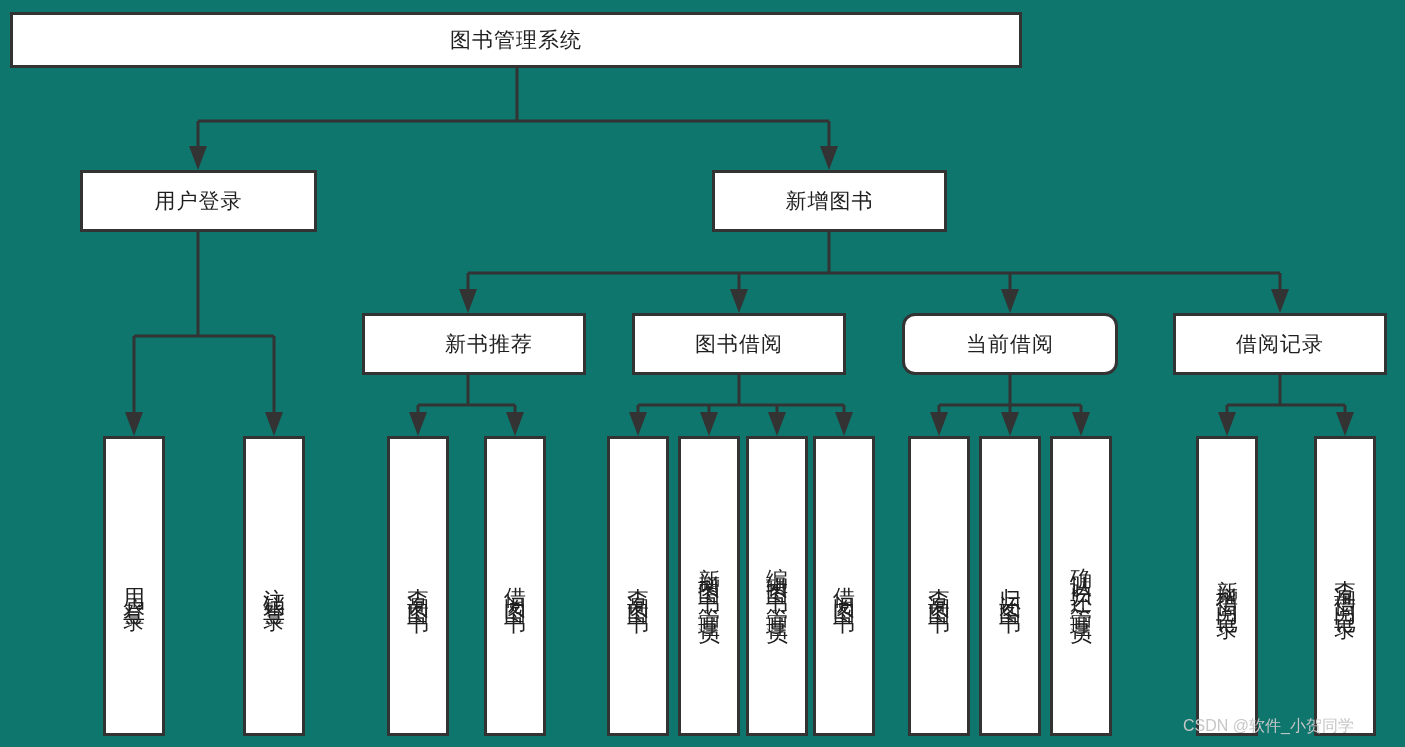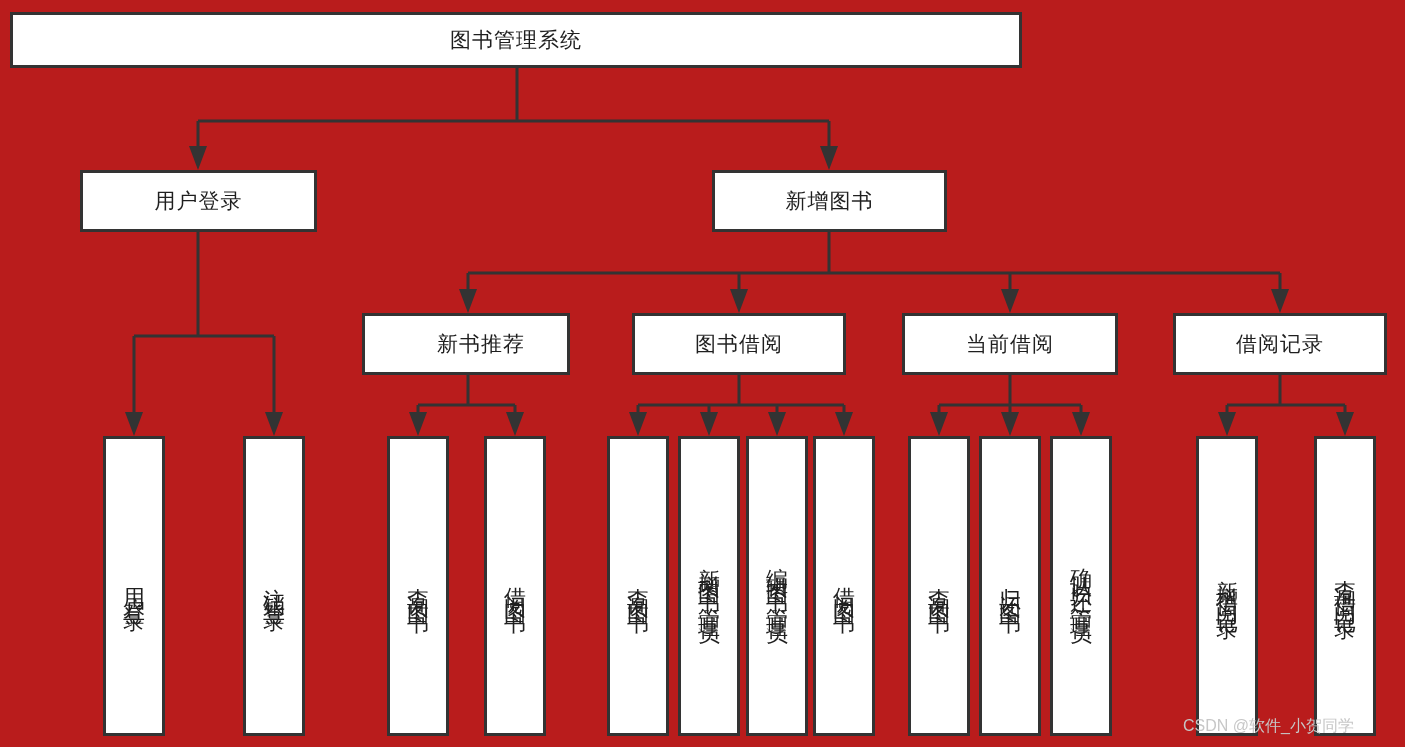--- a/index.html
+++ b/index.html
@@ -5,21 +5,21 @@
   html, body {
     margin: 0;
     padding: 0;
     background: #ffffff;
     font-family: "Liberation Sans", "DejaVu Sans", sans-serif;
   }
   .stage {
     position: relative;
     width: 1405px;
     height: 747px;
-    background: #b91c1c;
+    background: #0f766e;
     overflow: hidden;
   }
   .connector-layer {
     position: absolute;
     left: 0; top: 0;
     width: 1405px;
     height: 747px;
     z-index: 0;
   }
   .node {
@@ -34,23 +34,23 @@
     z-index: 1;
   }
   .node.h {
     font-size: 21px;
     letter-spacing: 1px;
   }
   .node.root    { left: 10px;   top: 12px;  width: 1012px; height: 56px; }
   .node.lvl2-a  { left: 80px;   top: 170px; width: 237px;  height: 62px; }
   .node.lvl2-b  { left: 712px;  top: 170px; width: 235px;  height: 62px; }
   .node.lvl3    { top: 313px; height: 62px; }
-  .node.lvl3-a  { left: 362px;  width: 208px; padding-left: 30px; }
+  .node.lvl3-a  { left: 362px;  width: 224px; padding-left: 30px; }
   .node.lvl3-b  { left: 632px;  width: 214px; text-align: center; }
-  .node.lvl3-c  { left: 902px;  width: 216px; }
+  .node.lvl3-c  { left: 902px;  width: 216px; border-radius: 13px; }
   .node.lvl3-d  { left: 1173px; width: 214px; }
   .node.leaf {
     top: 436px;
     width: 62px;
     height: 300px;
   }
   .node.leaf > span {
     writing-mode: vertical-lr;
     text-orientation: mixed;
     font-size: 22px;

